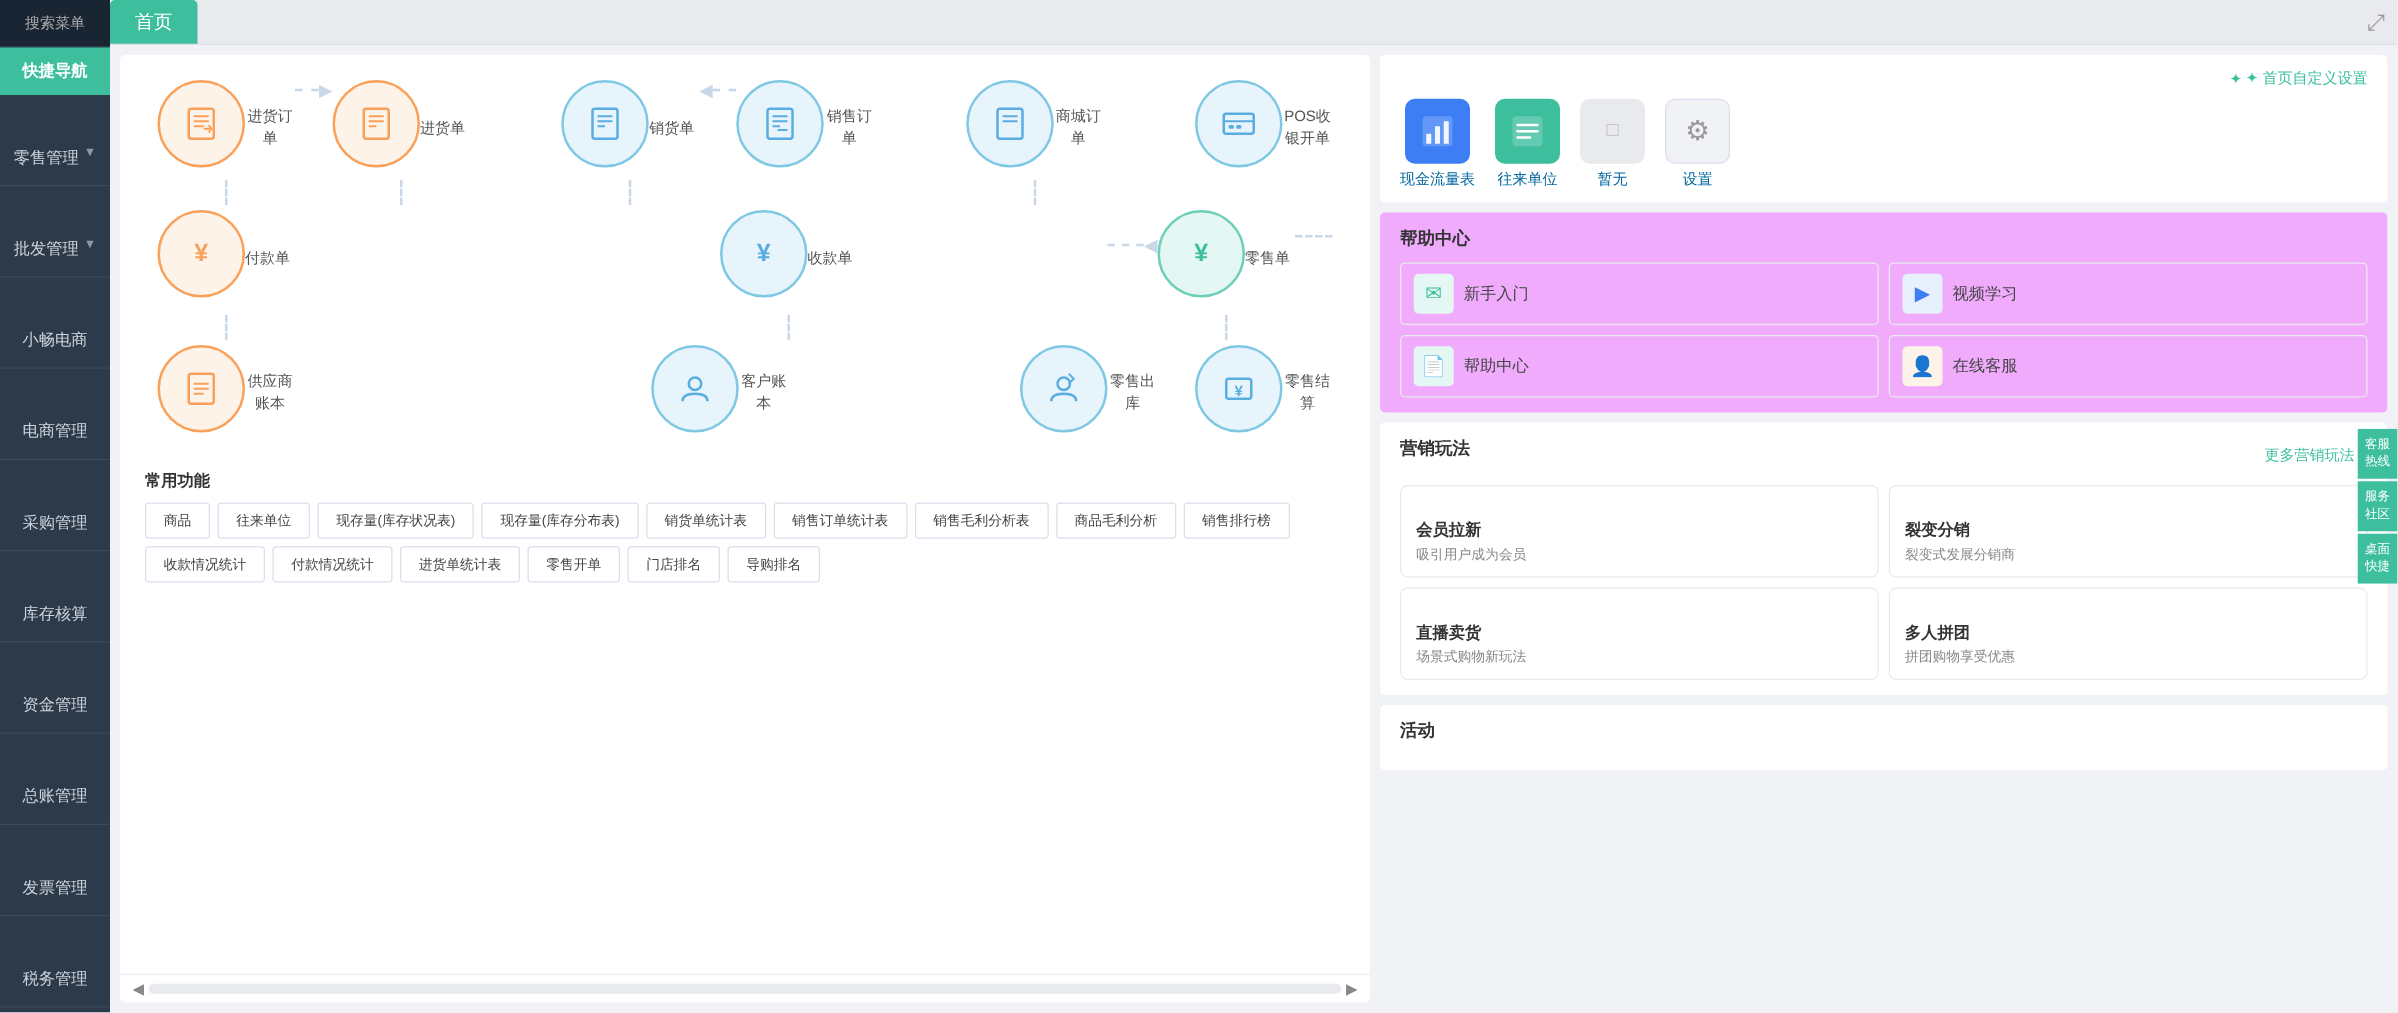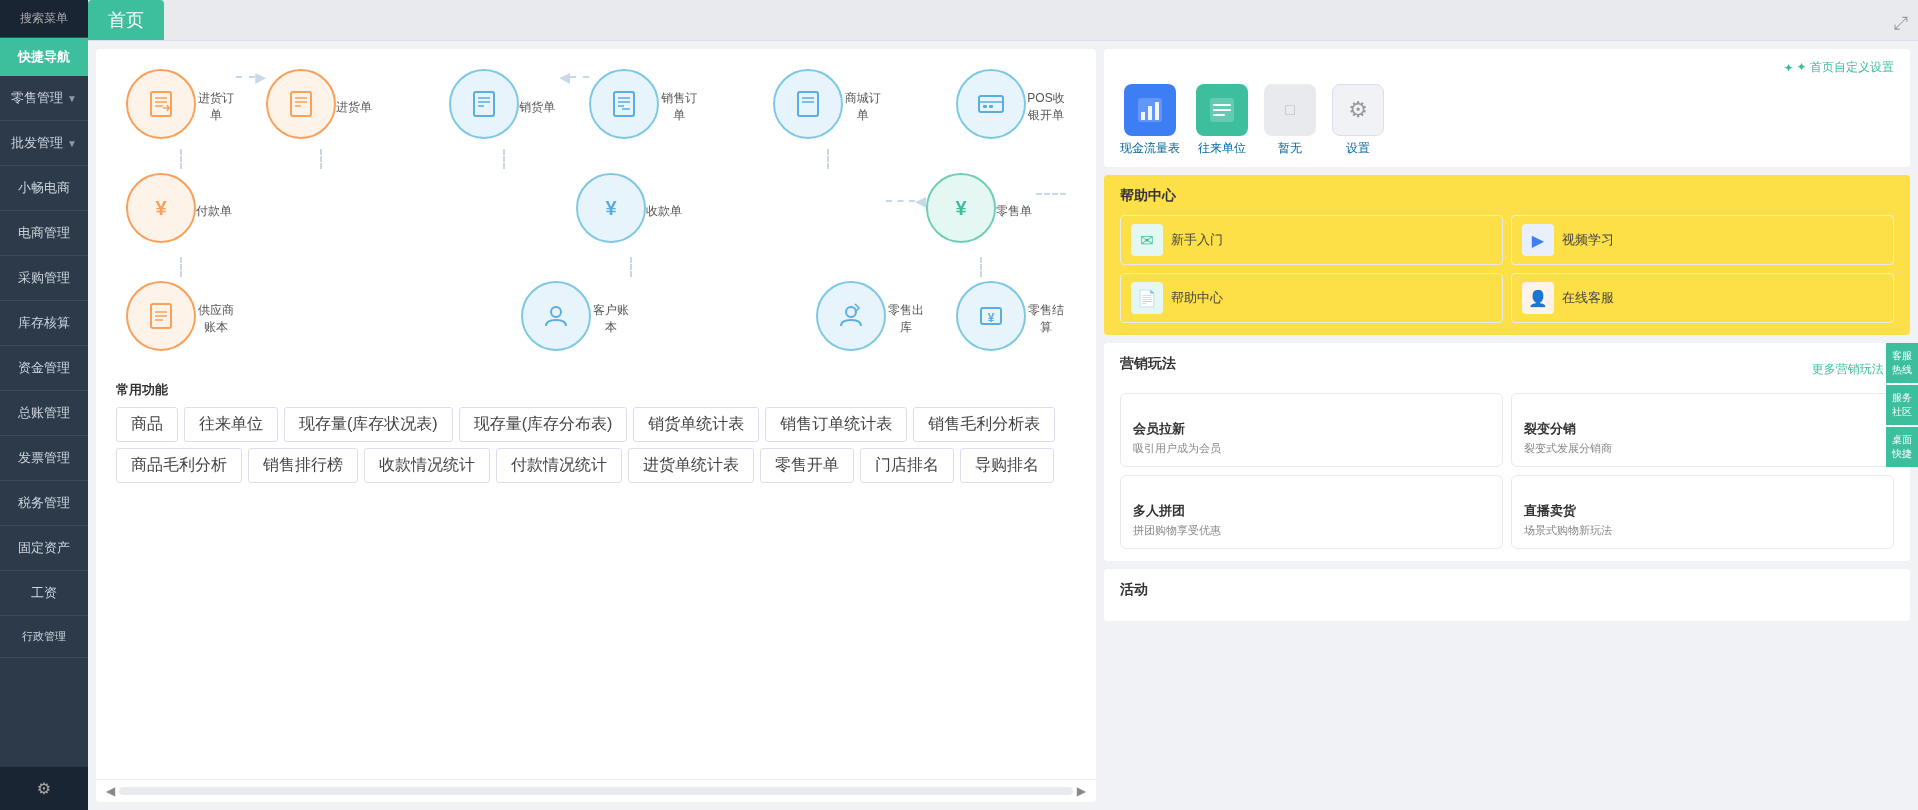--- a/index.html
+++ b/index.html
@@ -32,24 +32,25 @@
       text-align: center;
       font-weight: bold;
     }
     .sidebar-item {
       color: #cdd4dc;
       padding: 13px 8px;
       text-align: center;
       font-size: 13px;
       cursor: pointer;
       display: flex;
-      align-items: center;
+      align-items: flex-start;
       justify-content: center;
       gap: 4px;
       border-bottom: 1px solid #3a4a5c;
+      margin-top: 28px;
     }
     .sidebar-item .arrow { font-size: 10px; color: #8899aa; }
     .sidebar-bottom {
       margin-top: auto;
       background: #1a2533;
       color: #aaa;
       padding: 12px 8px;
       text-align: center;
       cursor: pointer;
       font-size: 16px;
@@ -66,21 +67,21 @@
     
     .tab-bar {
       display: flex;
       background: #e8eaed;
       border-bottom: 1px solid #dde;
       flex-shrink: 0;
       align-items: flex-end;
     }
     .tab {
       padding: 8px 20px;
-      font-size: 18px;
+      font-size: 15px;
       cursor: pointer;
       background: #3dbf9e;
       color: #fff;
       border-radius: 4px 4px 0 0;
     }
     .tab-bar-right {
       margin-left: auto;
       padding: 6px 10px;
       font-size: 18px;
       color: #999;
@@ -168,21 +169,21 @@
       display: flex;
       flex-wrap: wrap;
       gap: 6px;
     }
     .func-btn {
       border: 1px solid #dde;
       background: #fff;
       color: #444;
       padding: 6px 14px;
       border-radius: 3px;
-      font-size: 16px;
+      font-size: 11px;
       cursor: pointer;
       white-space: nowrap;
       text-align: right;
     }
 
     
     .scroll-bar-area {
       border-top: 1px solid #eee;
       padding: 4px 10px;
       display: flex;
@@ -249,21 +250,21 @@
       font-size: 22px;
     }
     .shortcut-icon-blue { background: #3d7ef5; color: #fff; }
     .shortcut-icon-teal { background: #3dbf9e; color: #fff; }
     .shortcut-icon-gray { background: #e8eaed; color: #999; }
     .shortcut-icon-light { background: #f0f2f5; color: #999; border: 1px solid #dde; }
     .shortcut-label { font-size: 12px; color: #0369a1; text-align: center; }
 
     
     .help-section {
-      background: #fde047;
+      background: #f0abfc;
       border-radius: 4px;
       padding: 12px 16px;
     }
     .section-title { font-size: 14px; color: #333; font-weight: bold; margin-bottom: 10px; }
     .help-grid {
       display: grid;
       grid-template-columns: 1fr 1fr;
       gap: 8px;
     }
     .help-item {
@@ -740,26 +741,26 @@
         <div class="marketing-grid">
           <div class="marketing-item">
             <div class="marketing-item-title">会员拉新</div>
             <div class="marketing-item-desc">吸引用户成为会员</div>
           </div>
           <div class="marketing-item">
             <div class="marketing-item-title">裂变分销</div>
             <div class="marketing-item-desc">裂变式发展分销商</div>
           </div>
           <div class="marketing-item">
+            <div class="marketing-item-title">直播卖货</div>
+            <div class="marketing-item-desc">场景式购物新玩法</div>
+          </div>
+          <div class="marketing-item">
             <div class="marketing-item-title">多人拼团</div>
             <div class="marketing-item-desc">拼团购物享受优惠</div>
-          </div>
-          <div class="marketing-item">
-            <div class="marketing-item-title">直播卖货</div>
-            <div class="marketing-item-desc">场景式购物新玩法</div>
           </div>
         </div>
       </div>
 
       <div class="activity-section">
         <div class="section-title">活动</div>
       </div>
     </div>
   </div>
 </div>

